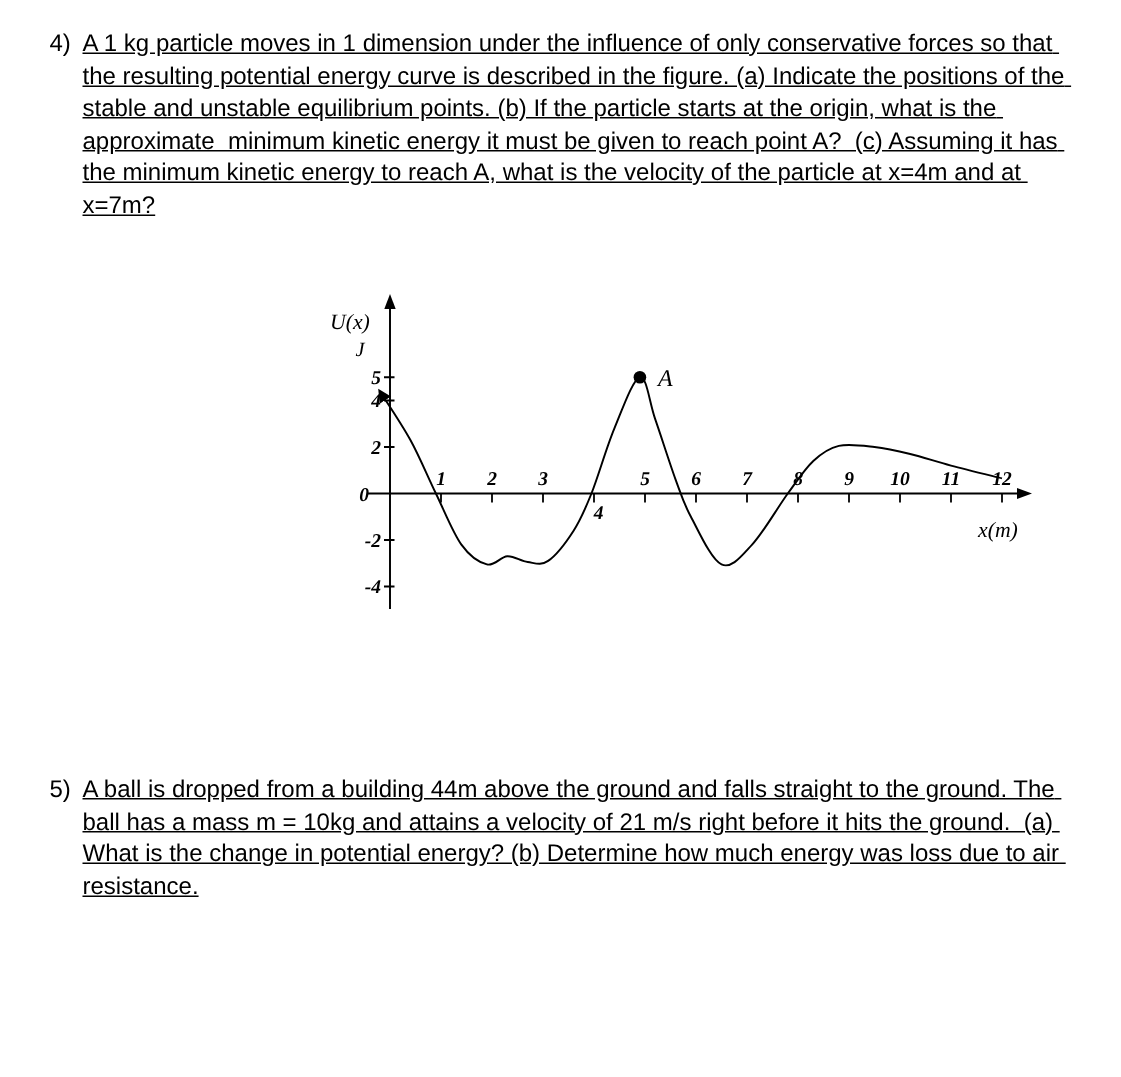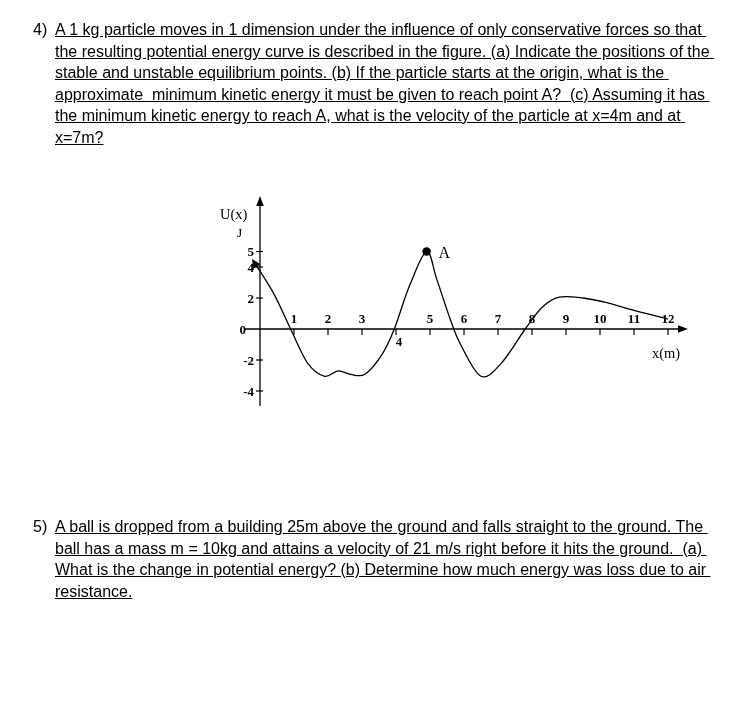--- a/index.html
+++ b/index.html
@@ -21,20 +21,21 @@
     padding-right: 26px;
     font-size: 16px;
     line-height: 21.5px;
   }
   .problem .pnum { flex: 0 0 22px; }
   .problem .ptext { max-width: 660px; white-space: pre-wrap; text-decoration: underline; }
   .figure {
     margin: 46px 0 0 215px;
     width: 500px;
     height: 240px;
+    font-style: italic;
   }
   .figure svg { display: block; }
   .figure text {
     font-family: "Liberation Serif", "DejaVu Serif", serif;
     fill: #000000;
   }
   .problem.p5 { margin-top: 82px; }
 </style>
 </head>
 <body>
@@ -96,16 +97,16 @@
         <line x1="41" y1="197" x2="48" y2="197" stroke="#000" stroke-width="1.2"></line>
         <text x="39" y="201.5" font-size="13" text-anchor="end" font-weight="bold">-4</text>
         <path d="M 38.2,66.8 C 41.6,72.225 52.36666666666667,87.98333333333332 58.6,99.35 C 64.83333333333333,110.71666666666667 69.93333333333332,123.375 75.6,135 C 81.26666666666667,146.625 86.93333333333332,161.22083333333333 92.6,169.1 C 98.26666666666667,176.97916666666666 104.5,180.98333333333335 109.6,182.275 C 114.69999999999999,183.56666666666666 118.66666666666666,177.10833333333332 123.19999999999999,176.85 C 127.73333333333332,176.59166666666667 132.26666666666668,180.20833333333331 136.8,180.725 C 141.33333333333334,181.24166666666667 145.3,183.4375 150.4,179.95 C 155.5,176.46249999999998 162.58333333333334,167.29166666666669 167.4,159.8 C 172.21666666666667,152.30833333333334 174.76666666666668,146.36666666666667 179.3,135 C 183.83333333333334,123.63333333333333 189.2166666666667,104.51666666666667 194.60000000000002,91.6 C 199.98333333333335,78.68333333333332 207.0666666666667,58.53333333333333 211.60000000000002,57.5 C 216.13333333333335,56.46666666666667 217.83333333333334,74.03333333333333 221.8,85.4 C 225.76666666666668,96.76666666666668 231.4333333333333,114.85000000000001 235.39999999999998,125.7 C 239.36666666666665,136.55 240.50000000000003,141.07083333333333 245.60000000000002,150.5 C 250.70000000000002,159.92916666666667 259.2,179.175 266,182.275 C 272.8,185.375 279.0333333333333,176.97916666666666 286.4,169.1 C 293.76666666666665,161.22083333333333 303.4,144.3 310.2,135 C 317,125.7 321.53333333333336,118.59583333333333 327.20000000000005,113.3 C 332.86666666666673,108.00416666666666 337.40000000000003,104.77499999999999 344.20000000000005,103.225 C 351.00000000000006,101.675 360.06666666666666,103.09583333333333 368,104 C 375.93333333333334,104.90416666666667 383.29999999999995,106.58333333333334 391.79999999999995,108.65 C 400.29999999999995,110.71666666666667 408.8,113.6875 419,116.4 C 429.2,119.11250000000001 447.3333333333333,123.50416666666666 453,124.925" fill="none" stroke="#000000" stroke-width="1.3" marker-start="url(#curveArrow)"></path>
         <circle cx="211.60000000000002" cy="57.5" r="4.2" fill="#000"></circle>
         <text x="223.60000000000002" y="63.5" font-size="16">A</text>
       </svg>
   </div>
 
   <div class="problem p5">
     <span class="pnum">5)</span>
-    <span class="ptext">A ball is dropped from a building 25m above the ground and falls straight to the ground. The ball has a mass m = 10kg and attains a velocity of 21 m/s right before it hits the ground.  (a) What is the change in potential energy? (b) Determine how much energy was loss due to air resistance.</span>
+    <span class="ptext">A ball is dropped from a building 44m above the ground and falls straight to the ground. The ball has a mass m = 10kg and attains a velocity of 21 m/s right before it hits the ground.  (a) What is the change in potential energy? (b) Determine how much energy was loss due to air resistance.</span>
   </div>
 
 </div>
 
 </body></html>

